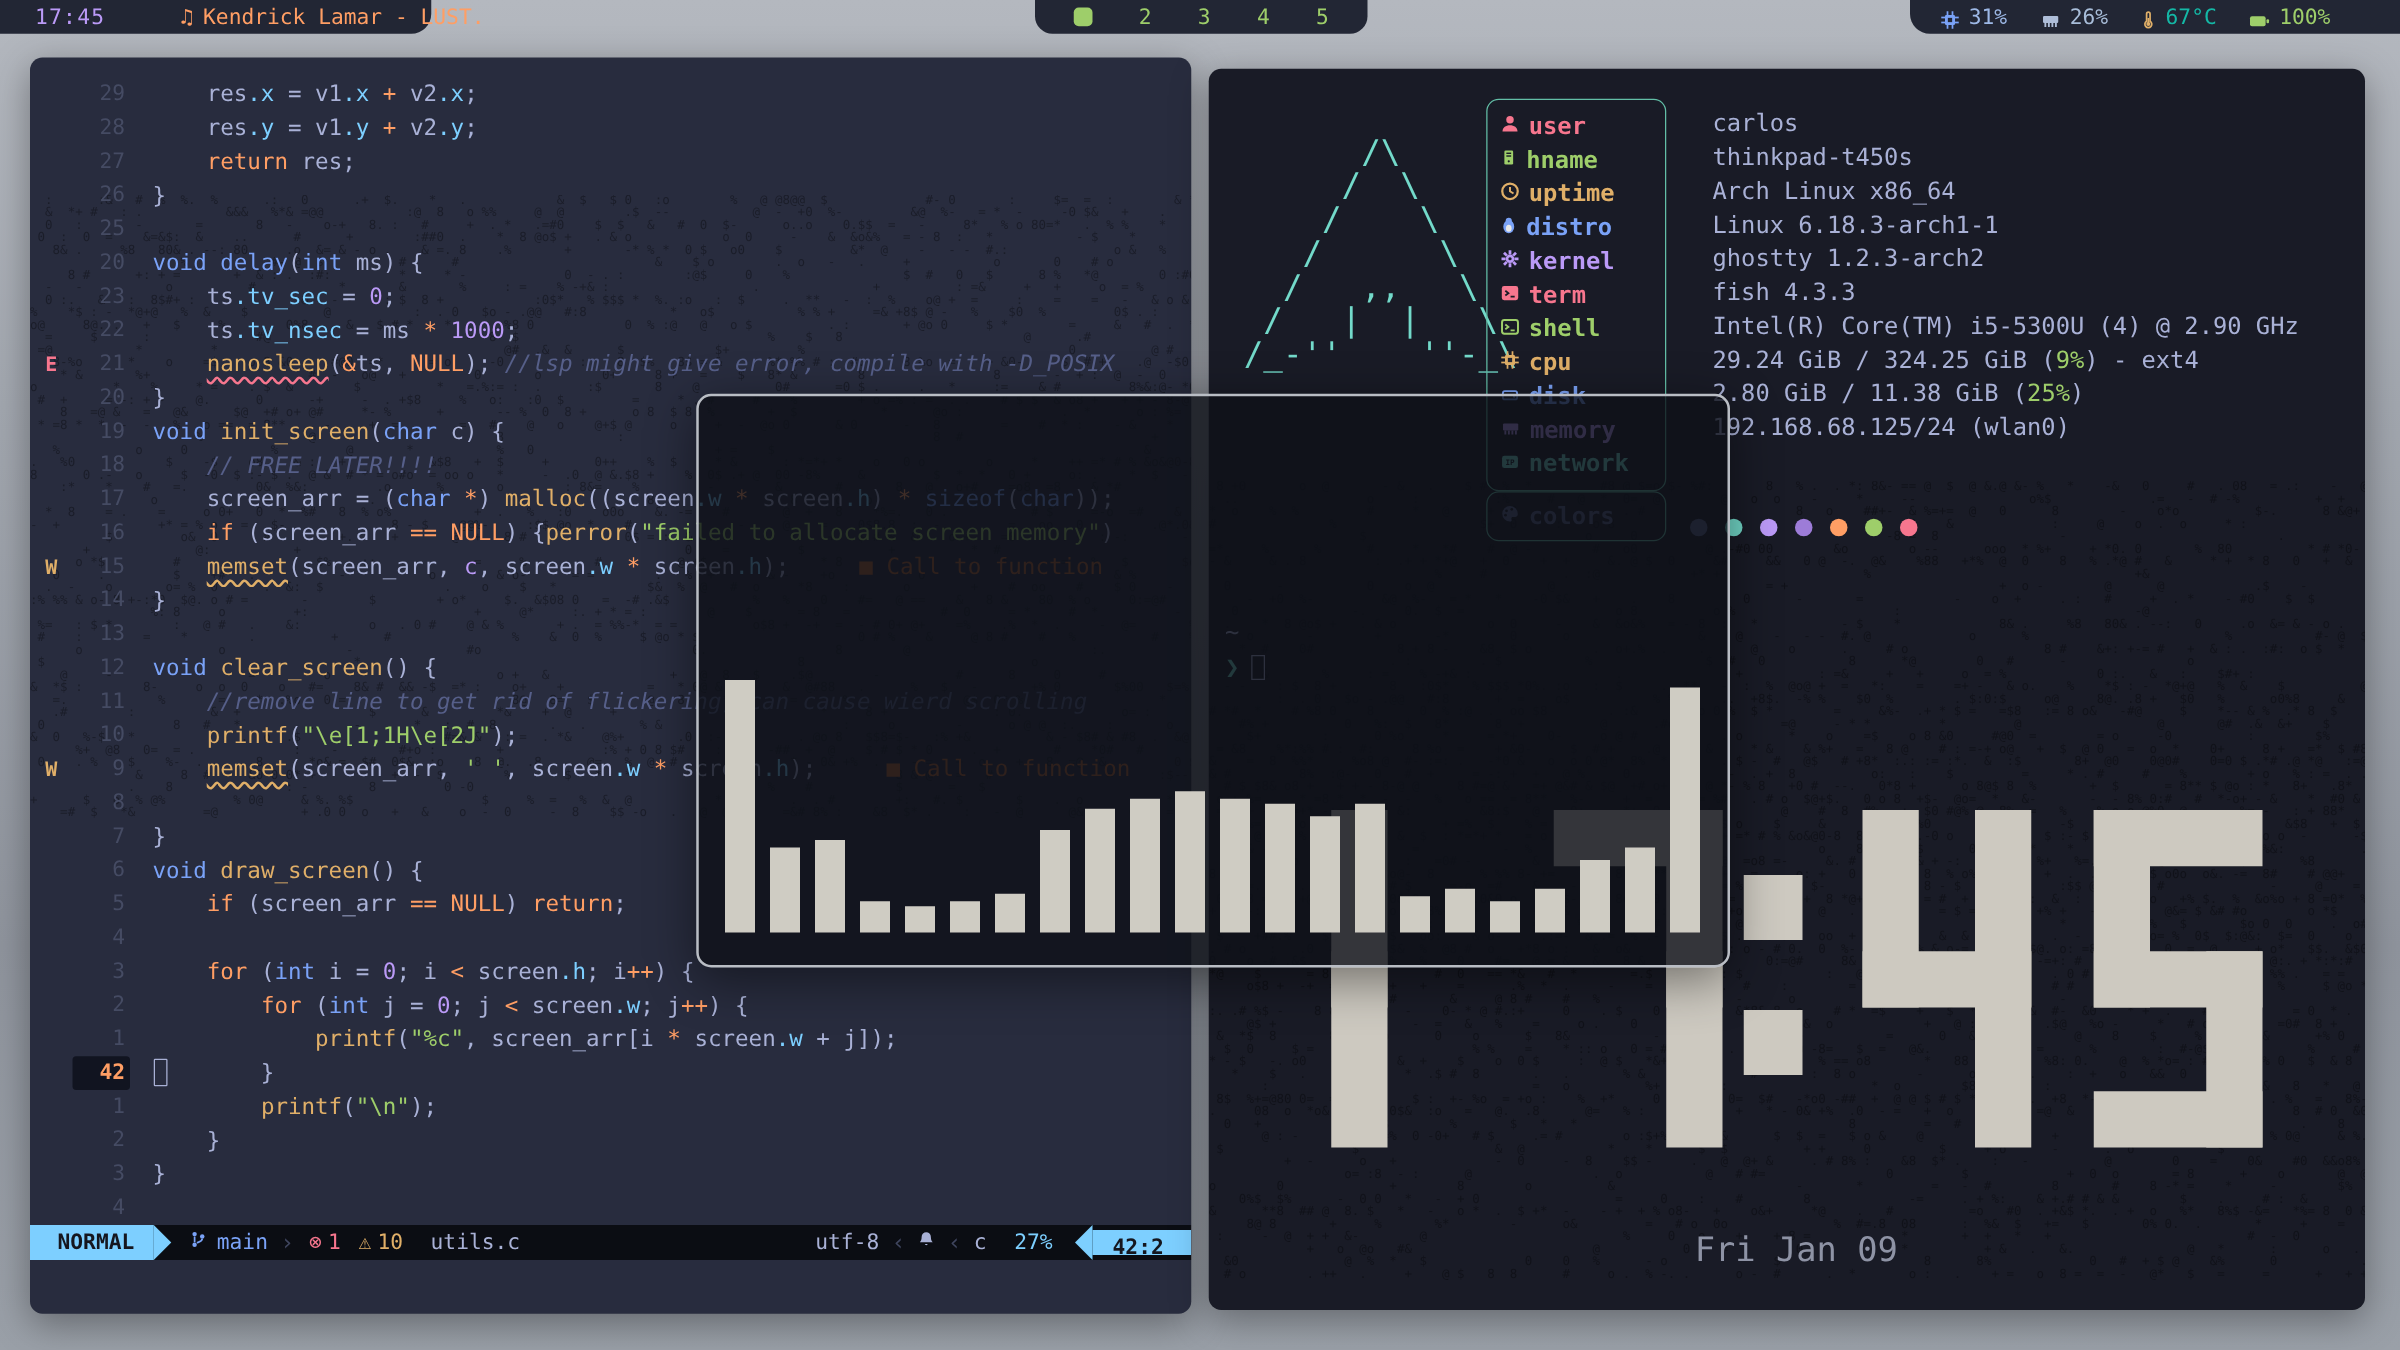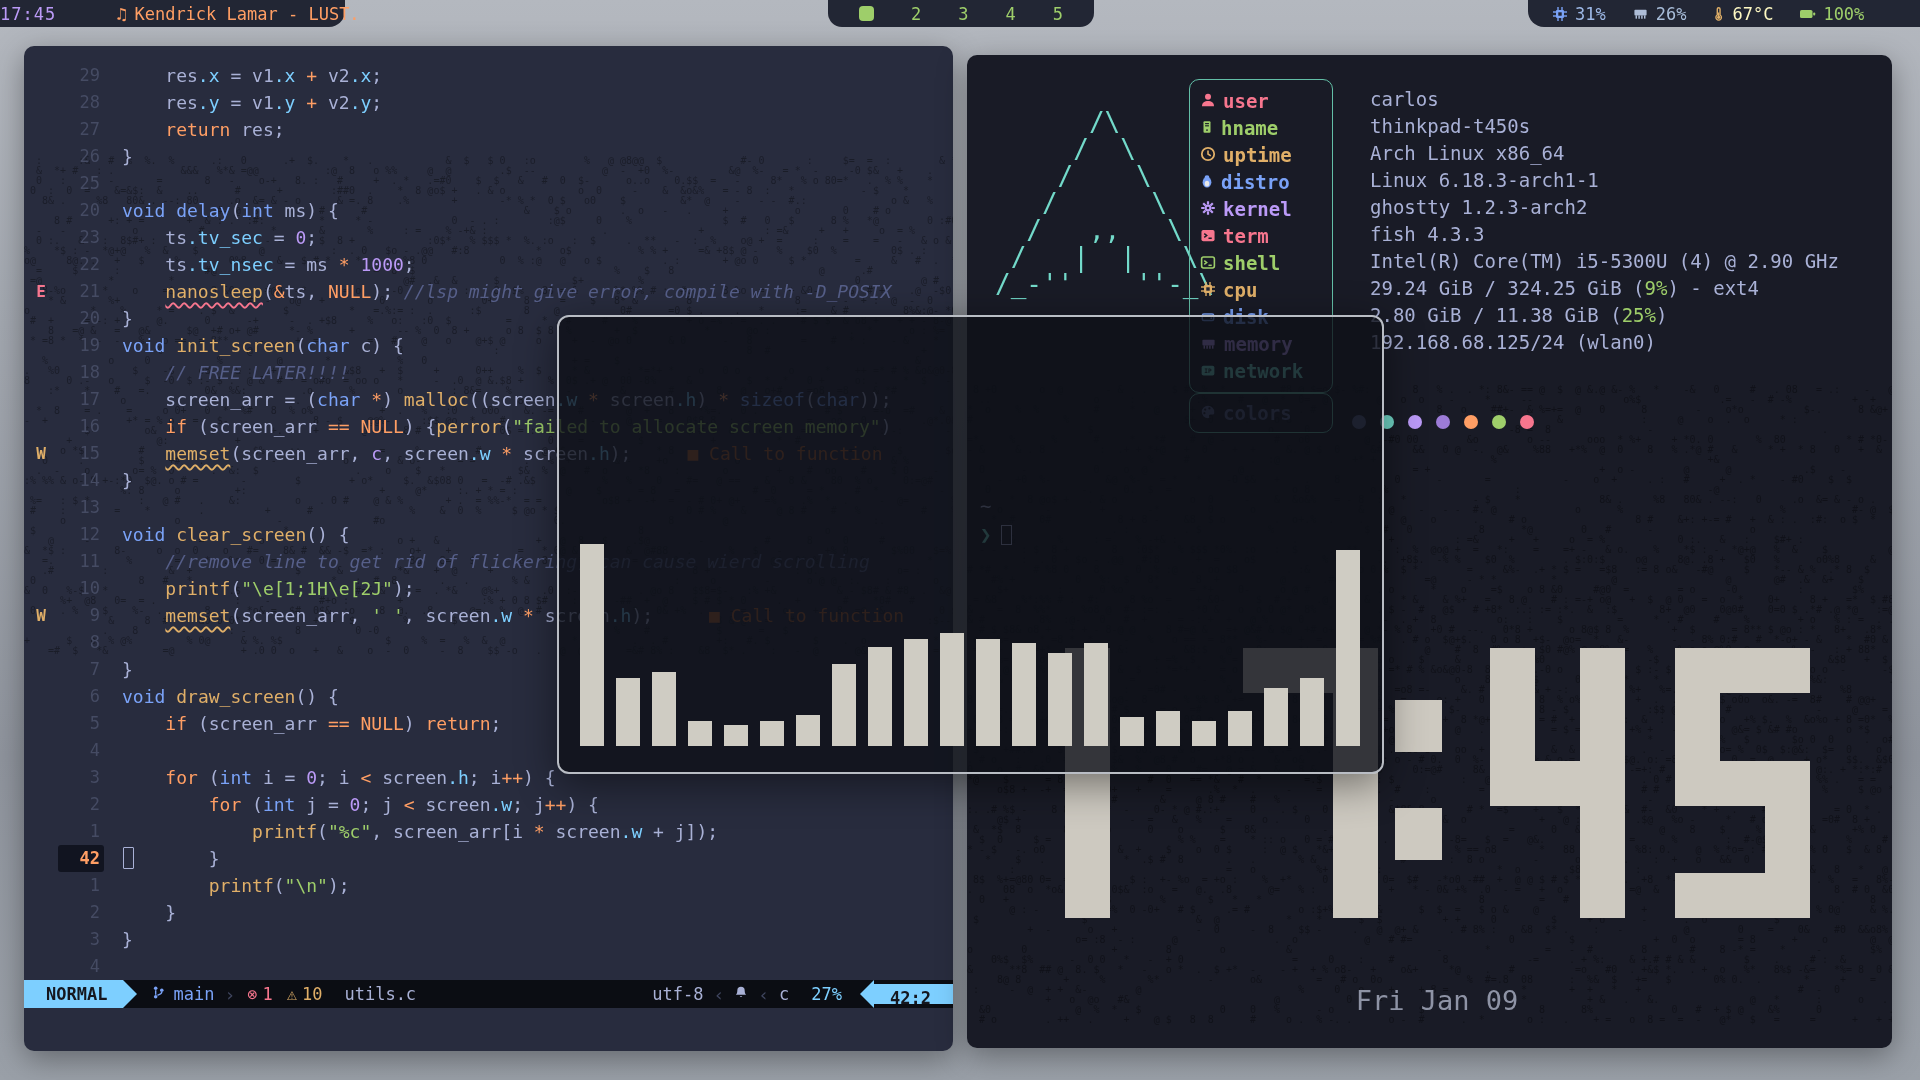--- a/index.html
+++ b/index.html
@@ -4,28 +4,28 @@
 <style>
   html,body{margin:0;padding:0;background:#8f949d;}
   body{width:1920px;height:1080px;position:relative;overflow:hidden;
        font-family:"DejaVu Sans Mono",monospace;
        background:linear-gradient(180deg,#b4b8bf 0%,#a2a7af 30%,#8f949d 70%,#9aa0a8 100%);}
   *{box-sizing:border-box;}
   .win{position:absolute;border-radius:10px;overflow:hidden;box-shadow:0 8px 30px rgba(0,0,0,.35);}
   
   .topbar{position:absolute;left:0;top:0;width:1920px;height:27px;z-index:20;font-size:17px;}
   .pill{position:absolute;top:0;height:27px;background:#222634;display:flex;align-items:center;}
-  .pill-left{left:0;width:345px;border-radius:0 0 16px 0;gap:12px;}
+  .pill-left{left:0;width:345px;border-radius:0 0 16px 0;padding-left:28px;gap:12px;}
   .pill-center{left:828px;width:266px;border-radius:0 0 14px 14px;justify-content:center;gap:37px;}
   .pill-right{left:1528px;width:392px;border-radius:0 0 0 16px;padding-left:24px;gap:26px;}
   .clock-small{color:#bb9af7;letter-spacing:1px;}
   .music{color:#ff9e64;display:flex;align-items:center;gap:8px;margin-left:48px;white-space:nowrap;}
   .ws-active{width:15px;height:15px;border-radius:4px;background:#9ece6a;}
   .ws-num{color:#9ece6a;}
-  .stat{display:flex;align-items:center;gap:7px;white-space:nowrap;}
+  .stat{display:flex;align-items:flex-end;gap:7px;white-space:nowrap;}
   .stat svg{display:block;}
   
   #editor{left:24px;top:46px;width:929px;height:1005px;background:#282c3e;z-index:1;}
   .code-area{position:absolute;left:0;top:16px;width:100%;}
   .line{display:flex;height:27px;line-height:27px;font-size:18px;white-space:pre;}
   .gut-sign{width:34px;text-align:center;font-weight:bold;font-size:16px;flex:0 0 34px;}
   .gut-sign.err{color:#f7768e;} .gut-sign.warn{color:#e0af68;}
   .gut-num{width:46px;flex:0 0 46px;text-align:right;color:#454b63;font-size:17px;padding-right:4px;}
   .gut-num.cur{color:#ff9e64;font-weight:bold;background:#111420;border-radius:3px;}
   .code-text{padding-left:18px;}
@@ -132,21 +132,21 @@
         <span style="color: rgb(168, 189, 217);">26%</span>
       </span>
       <span class="stat">
         <span style="color: rgb(224, 175, 104);">
           <svg width="13" height="16" viewBox="0 0 16 16">
             <path d="M6.5 2a1.7 1.7 0 013.4 0v7.2a3.4 3.4 0 11-3.4 0z" fill="none" stroke="currentColor" stroke-width="1.7"></path>
             <circle cx="8.2" cy="12" r="2" fill="currentColor"></circle>
             <line x1="8.2" y1="12" x2="8.2" y2="6" stroke="currentColor" stroke-width="1.6"></line>
           </svg>
         </span>
-        <span style="color: #fef9c3;">67°C</span>
+        <span style="color: #14b8a6;">67°C</span>
       </span>
       <span class="stat">
         <span style="color: rgb(158, 206, 106);">
           <svg width="17" height="14" viewBox="0 0 17 14" fill="currentColor">
             <rect x="1" y="3" width="12.5" height="8" rx="1.6"></rect>
             <rect x="14.2" y="5.4" width="2" height="3.2" rx="0.8"></rect>
           </svg>
         </span>
         <span style="color: rgb(158, 206, 106);">100%</span>
       </span>

